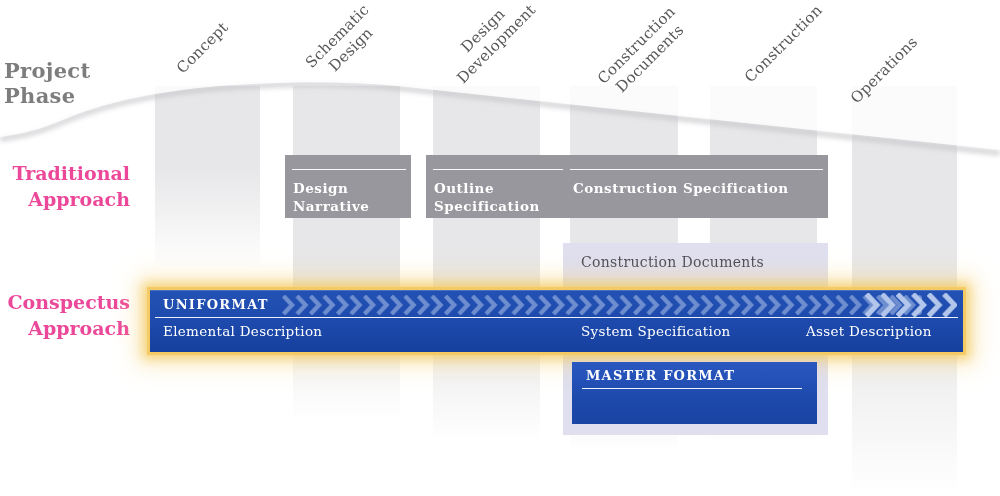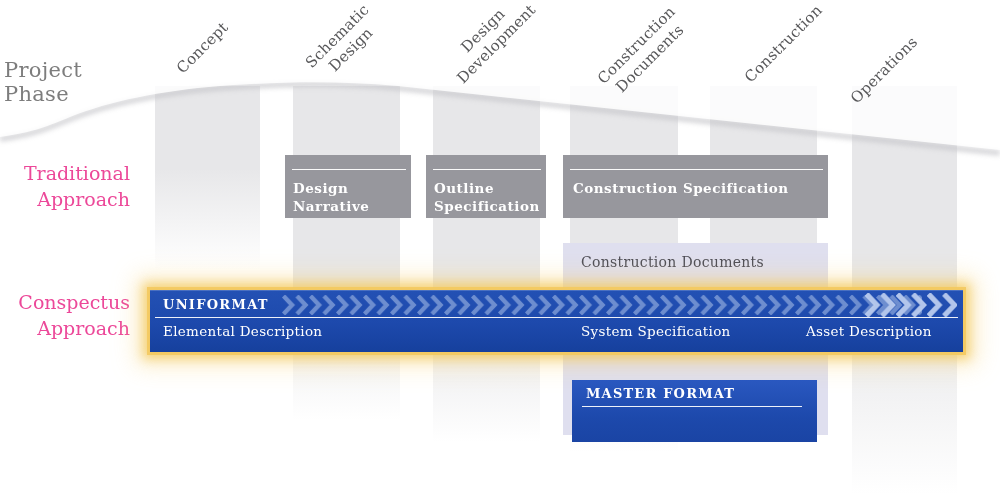--- a/index.html
+++ b/index.html
@@ -23,30 +23,30 @@
     font-size:15px;line-height:18.5px;color:#58585a;letter-spacing:.3px;
     transform:rotate(-45deg);transform-origin:0 100%;
   }
   .pl1{left:186px;top:59px;}
   .pl2{left:328px;top:48px;}
   .pl3{left:466px;top:50px;}
   .pl4{left:620px;top:64px;}
   .pl5{left:754px;top:68px;}
   .pl6{left:860px;top:89px;}
   
-  .caption{position:absolute;left:0;width:130px;text-align:right;z-index:3;}
+  .caption{position:absolute;left:0;width:130px;text-align:right;z-index:3;font-weight:bold;}
   #project-phase{top:58px;left:4px;width:140px;text-align:left;font-size:21px;color:#7d7d7d;letter-spacing:.3px;}
   #traditional-caption{top:160px;font-size:19px;line-height:26px;color:#ec4899;}
   #conspectus-caption{top:289px;font-size:19px;line-height:26px;color:#ec4899;}
   
   .tbox{position:absolute;top:155px;height:63px;background:#97979d;z-index:3;color:#ffffff;}
   .tbox .tline{position:absolute;top:14px;left:7px;right:5px;height:1px;background:rgba(255,255,255,.95);}
   .tbox .ttext{position:absolute;left:8px;top:24px;font-weight:bold;font-size:13.5px;line-height:18px;letter-spacing:.5px;white-space:nowrap;}
   #tbox-1{left:285px;width:126px;}
-  #tbox-2{left:426px;width:120px;}
+  #tbox-2{left:426px;width:120px;padding-left:36px;}
   #tbox-3{left:563px;width:265px;text-align:center;}
   #tbox-3 .ttext{left:10px;}
   
   #cd-panel{position:absolute;left:563px;top:243px;width:265px;height:192px;background:#dfdfef;z-index:3;}
   #cd-label{position:absolute;left:18px;top:11px;font-size:14px;color:#4b4b55;letter-spacing:.3px;}
   
   #uniformat-bar{
     position:absolute;left:150px;top:283px;width:813px;height:62px;z-index:4;
     background:linear-gradient(180deg,#2351b4 0%,#1d49ac 55%,#16409d 100%);
     box-shadow:0 0 0 3px rgba(243,201,95,.9),0 0 10px 7px rgba(243,201,95,.75),0 0 22px 14px rgba(247,214,130,.4),
@@ -54,21 +54,21 @@
     margin-top:7px;
   }
   #uniformat-bar .bar-line{position:absolute;top:27px;left:5px;right:5px;height:1px;background:rgba(255,255,255,.92);}
   #uniformat-title{position:absolute;left:13px;top:7px;font-weight:bold;font-size:13px;letter-spacing:1.3px;color:#fff;}
   .bar-item{position:absolute;top:33px;font-size:13.5px;color:#fff;letter-spacing:.3px;white-space:nowrap;}
   .bi1{left:13px;} .bi2{left:431px;} .bi3{left:656px;}
   #chev-main{position:absolute;left:132px;top:5px;width:640px;height:20px;}
   #chev-end{position:absolute;right:6px;top:3px;width:92px;height:24px;}
   
   #masterformat{
-    position:absolute;left:572px;top:380px;width:245px;height:62px;z-index:4;color:#fff;
+    position:absolute;left:572px;top:362px;width:245px;height:62px;z-index:4;color:#fff;
     background:linear-gradient(180deg,#2a58c0 0%,#1d49ac 60%,#1a44a4 100%);
   }
   #masterformat .mline{position:absolute;top:26px;left:10px;width:220px;height:1px;background:rgba(255,255,255,.92);}
   #mf-title{position:absolute;left:14px;top:6px;font-weight:bold;font-size:13px;letter-spacing:1.2px;}
   #mf-sub{position:absolute;left:14px;top:33px;font-size:13.5px;letter-spacing:.2px;white-space:nowrap;}
 </style>
 </head>
 <body>
 
 <div id="stage">

